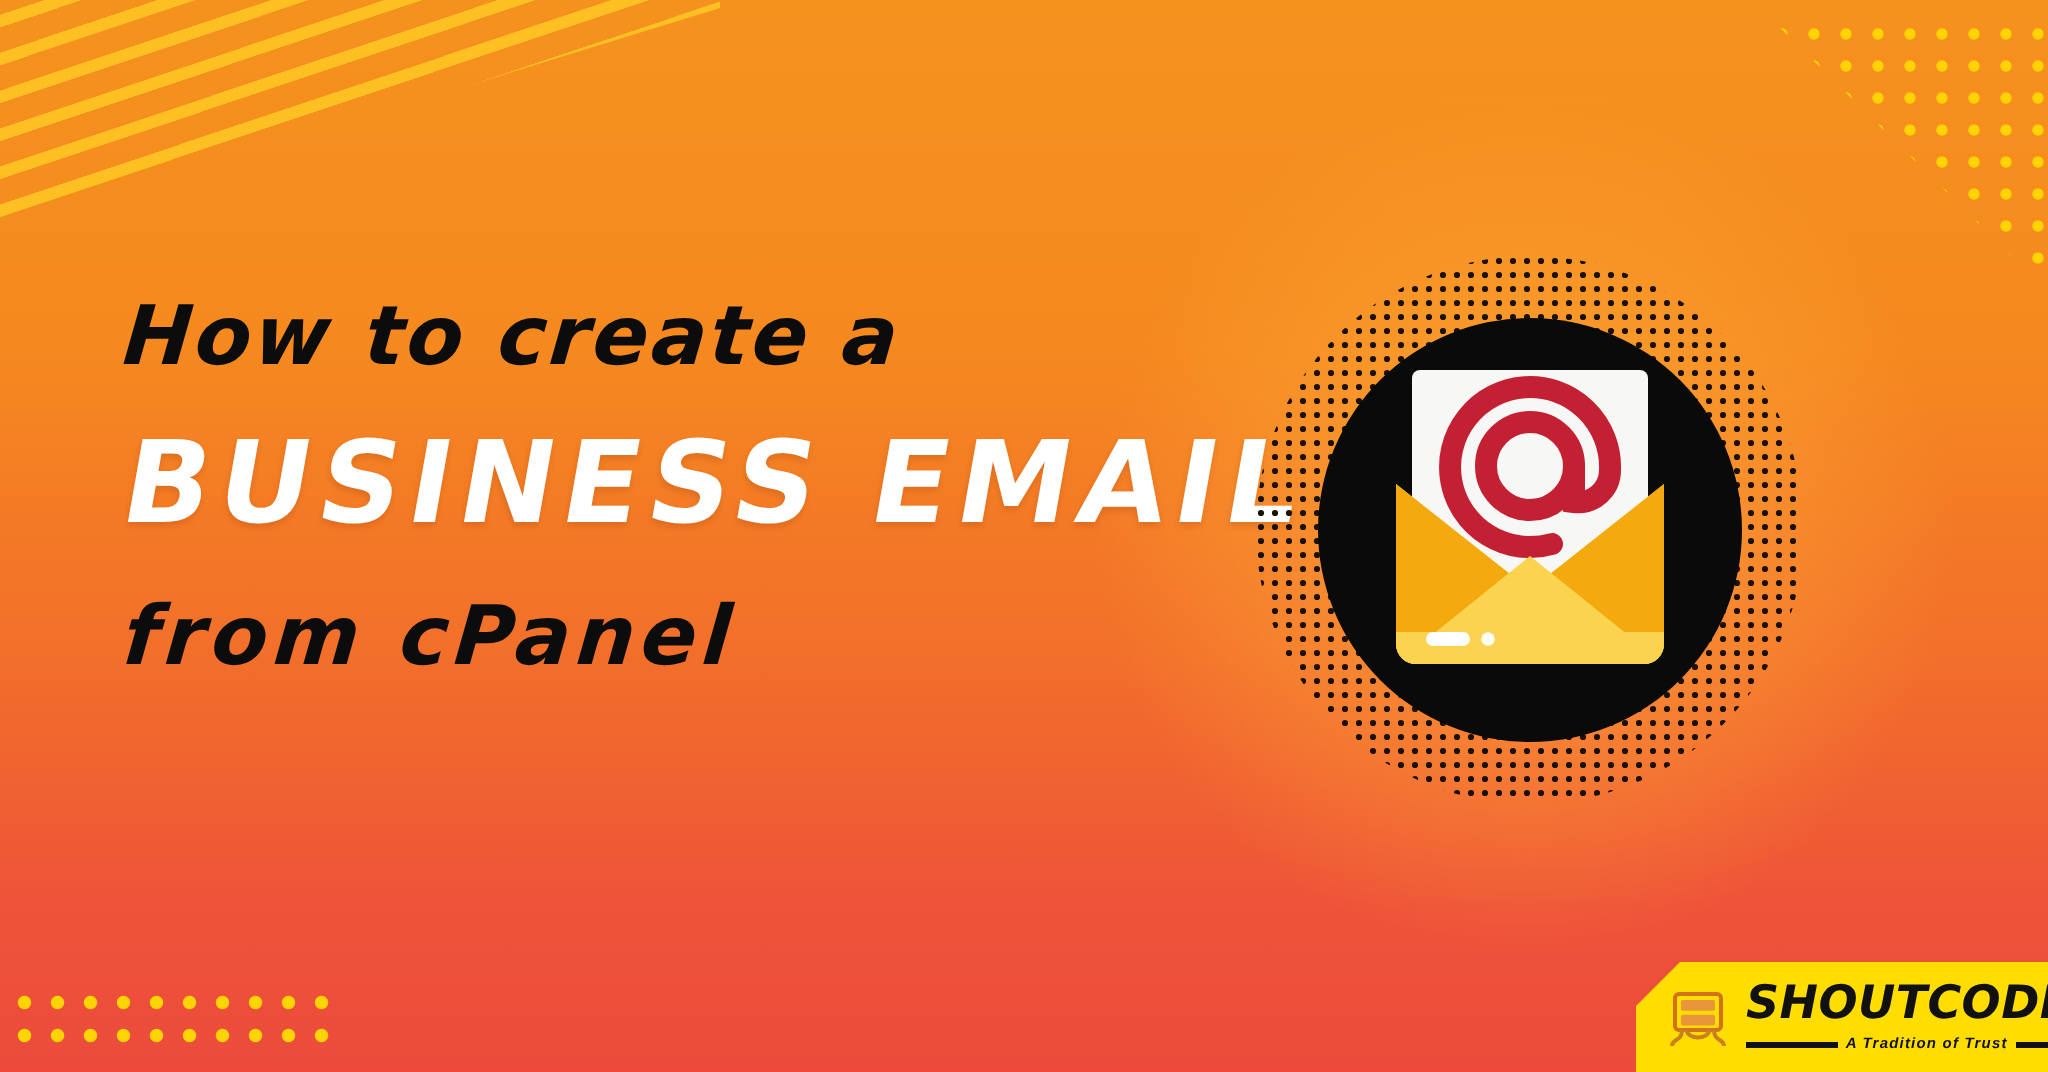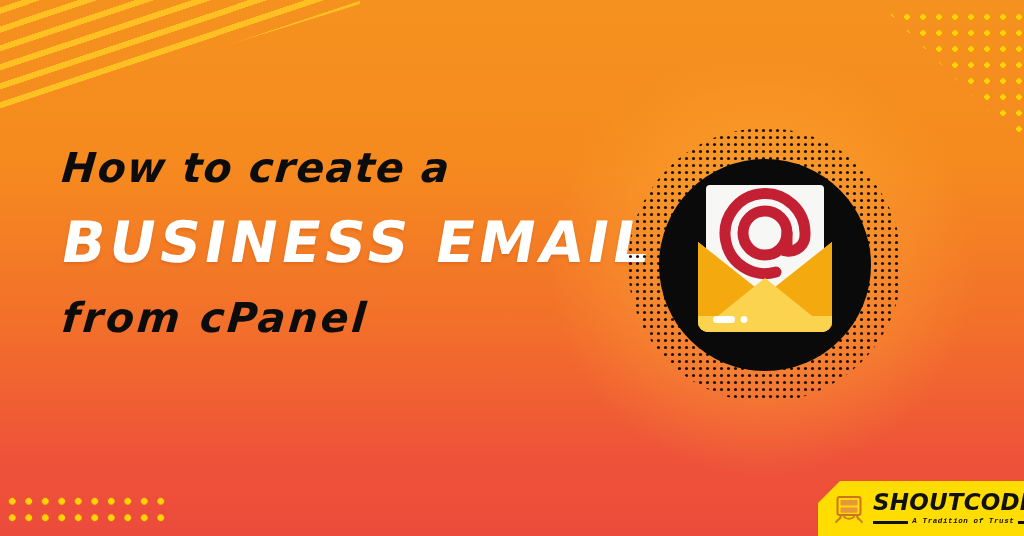--- a/index.html
+++ b/index.html
@@ -134,21 +134,21 @@
     line-height:1;
   }
   .logo-tag-row {
     display:flex;
     align-items:center;
     margin-top:4px;
     gap:4px;
   }
   .tag-rule { height:3px; background:#111111; flex:1 1 auto; min-width:12px; }
   .logo-tag {
-    font-family:Liberation Mono, monospace;
+    font-family:Liberation Sans, sans-serif;
     font-weight:700;
     font-style:italic;
     font-size:7.5px;
     letter-spacing:.6px;
     color:#111111;
     line-height:1;
     white-space:nowrap;
   }
 </style>
 </head>

